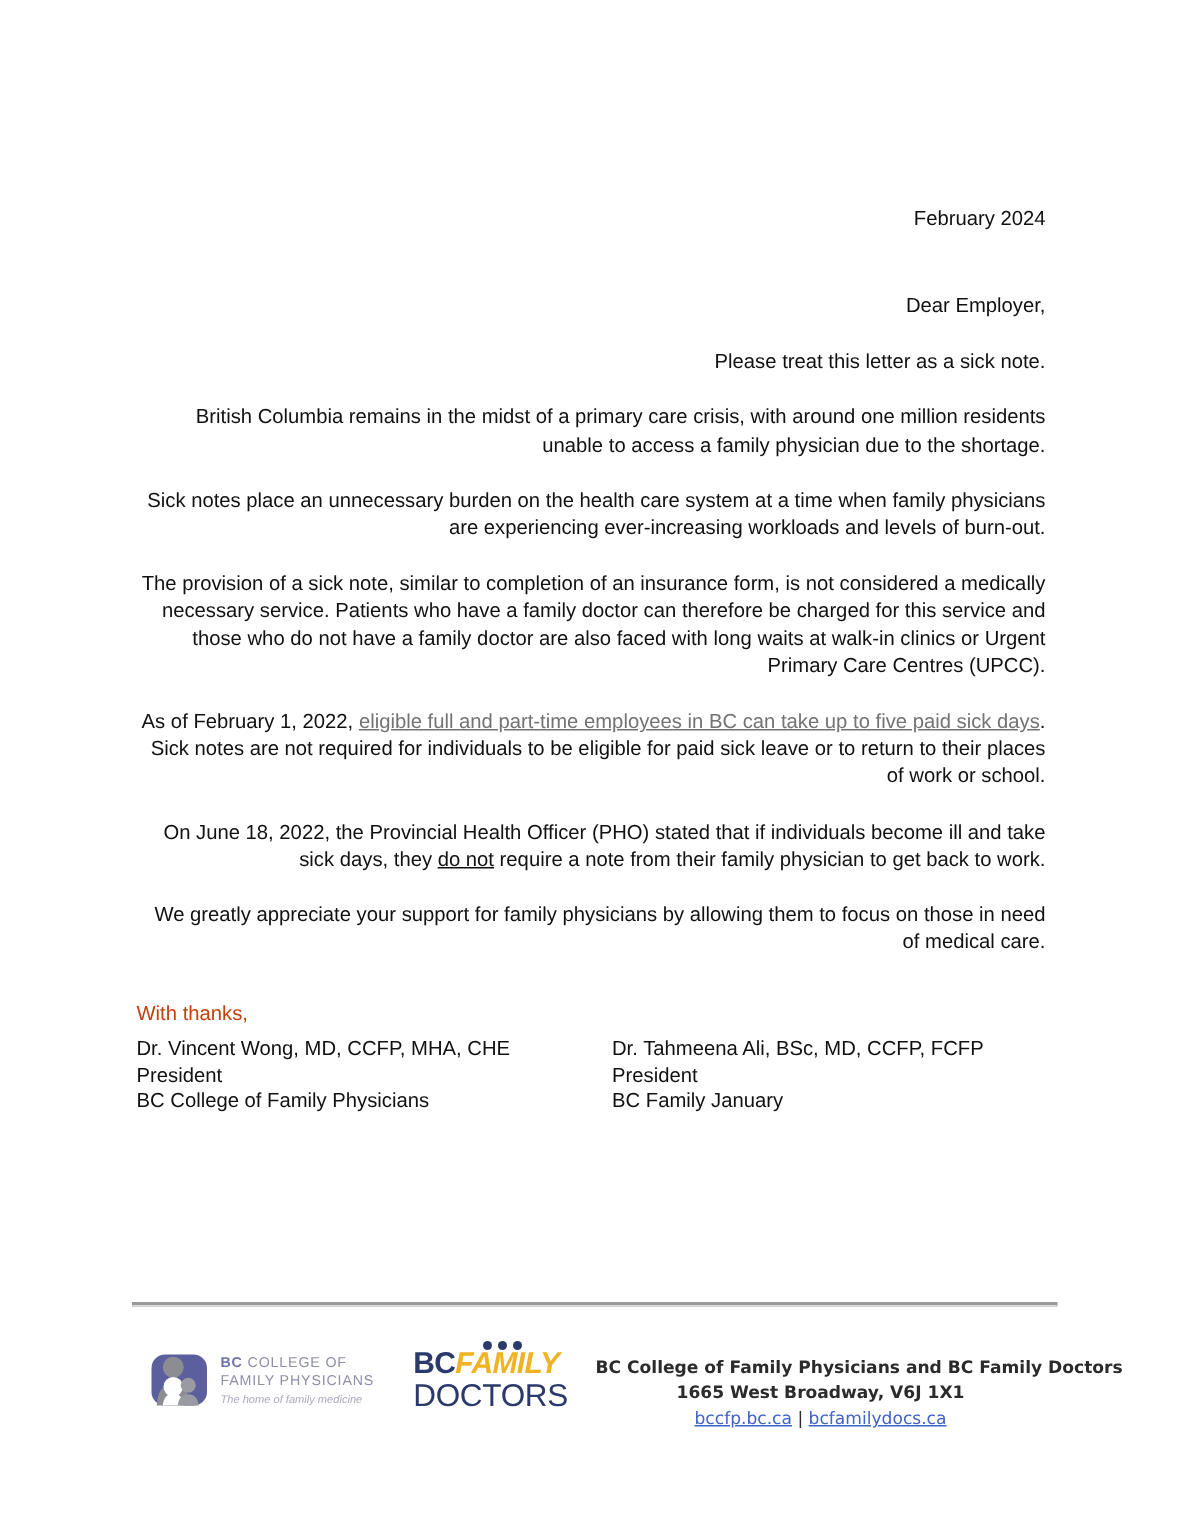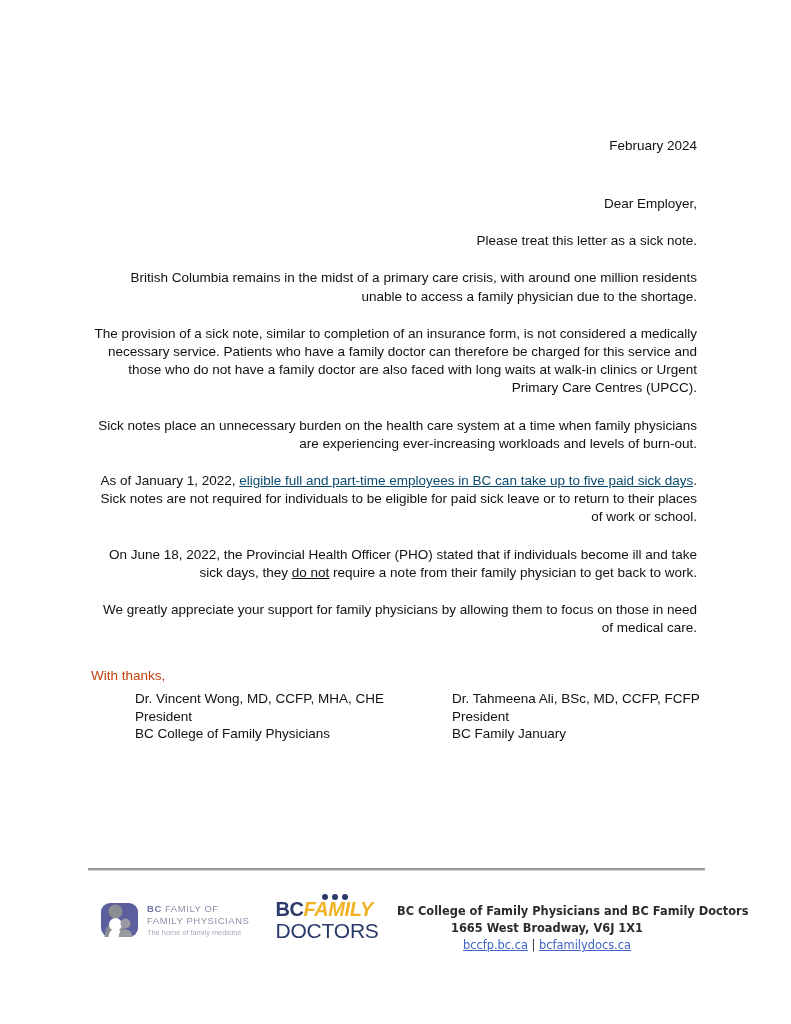--- a/index.html
+++ b/index.html
@@ -42,21 +42,21 @@
 
   p.para {
     font-size: 13.5px;
     line-height: 18.2px;
     margin: 0 0 19px 0;
     color: #111;
     text-align: right;
   }
 
   a.doclink {
-    color: #0c4a6e;
+    color: #737373;
     text-decoration: underline;
     text-underline-offset: 1px;
   }
   u.plainunder {
     text-underline-offset: 1px;
   }
 
   .thanks {
     font-size: 13.5px;
     line-height: 18.2px;
@@ -72,21 +72,21 @@
     width: 606px;
     display: flex;
   }
   .sig-col {
     font-size: 13.5px;
     line-height: 17.6px;
     color: #111;
   }
   .sig-col.left  { width: 317px; }
   .sig-col.right { width: 289px; }
-  .sig-line { white-space: nowrap; margin-left: 44px; }
+  .sig-line { white-space: nowrap; }
 
   
   .divider {
     position: absolute;
     left: 88px;
     top: 868px;
     width: 617px;
     height: 2px;
     background: #9a9a9a;
     border-bottom: 1px solid #d8d8d8;
@@ -136,20 +136,21 @@
   }
   .bccfp-l2 {
     font-size: 9.5px;
     letter-spacing: 0.55px;
     color: #8e8fa8;
     margin-top: 3px;
     white-space: nowrap;
   }
   .bccfp-tag {
     font-size: 7.4px;
+    font-style: italic;
     color: #a9aabb;
     margin-top: 3px;
     white-space: nowrap;
   }
 
   
   .bcfd-logo {
     margin-left: 26px;
     line-height: 1;
     position: relative;
@@ -214,25 +215,25 @@
   <div class="letter">
 
     <div class="date-line">February 2024</div>
 
     <p class="para">Dear Employer,</p>
 
     <p class="para">Please treat this letter as a sick note.</p>
 
     <p class="para">British Columbia remains in the midst of a primary care crisis, with around one million residents unable to access a family physician due to the shortage.</p>
 
+    <p class="para">Sick notes place an unnecessary burden on the health care system at a time when family physicians are experiencing ever-increasing workloads and levels of burn-out.</p>
+
     <p class="para">The provision of a sick note, similar to completion of an insurance form, is not considered a medically necessary service. Patients who have a family doctor can therefore be charged for this service and those who do not have a family doctor are also faced with long waits at walk-in clinics or Urgent Primary Care Centres (UPCC).</p>
 
-    <p class="para">Sick notes place an unnecessary burden on the health care system at a time when family physicians are experiencing ever-increasing workloads and levels of burn-out.</p>
-
-    <p class="para"><span>As of January 1, 2022, </span><a class="doclink" href="#">eligible full and part-time employees in BC can take up to five paid sick days</a><span>. Sick notes are not required for individuals to be eligible for paid sick leave or to return to their places of work or school.</span></p>
+    <p class="para"><span>As of February 1, 2022, </span><a class="doclink" href="#">eligible full and part-time employees in BC can take up to five paid sick days</a><span>. Sick notes are not required for individuals to be eligible for paid sick leave or to return to their places of work or school.</span></p>
 
     <p class="para"><span>On June 18, 2022, the Provincial Health Officer (PHO) stated that if individuals become ill and take sick days, they </span><u class="plainunder">do not</u><span> require a note from their family physician to get back to work.</span></p>
 
     <p class="para">We greatly appreciate your support for family physicians by allowing them to focus on those in need of medical care.</p>
 
     <div class="thanks">With thanks,</div>
   </div>
 
   <div class="signatures">
     <div class="sig-col left">
@@ -259,21 +260,21 @@
             <rect x="1" y="3" width="37" height="34" rx="9" ry="9" fill="#5b5f9e"></rect>
             <circle cx="15.5" cy="11.5" r="7" fill="#8c8c93"></circle>
             <path d="M4.5 37 C5 26.5 10 22 15.5 22 C21 22 26 26.5 26.5 37 Z" fill="#8c8c93"></path>
             <circle cx="15.5" cy="24.5" r="6.5" fill="#ffffff"></circle>
             <path d="M8.5 37 C9 31.5 11.8 29 15.5 29 C19.2 29 22 31.5 22.5 37 Z" fill="#ffffff"></path>
             <circle cx="25.5" cy="23.5" r="5" fill="#9a9aa3"></circle>
             <path d="M18.5 37 C19 31.8 21.8 29.5 25.5 29.5 C29.2 29.5 32 31.8 32.5 37 Z" fill="#9a9aa3"></path>
           </svg>
         </div>
         <div class="bccfp-text">
-          <div class="bccfp-l1"><span class="bc">BC</span><span> FAMILY OF</span></div>
+          <div class="bccfp-l1"><span class="bc">BC</span><span> COLLEGE OF</span></div>
           <div class="bccfp-l2">FAMILY PHYSICIANS</div>
           <div class="bccfp-tag">The home of family medicine</div>
         </div>
       </div>
 
       <div class="bcfd-logo">
         <div class="bcfd-dots">
           <i style="left:0px;"></i>
           <i style="left:10px;"></i>
           <i style="left:20px;"></i>

